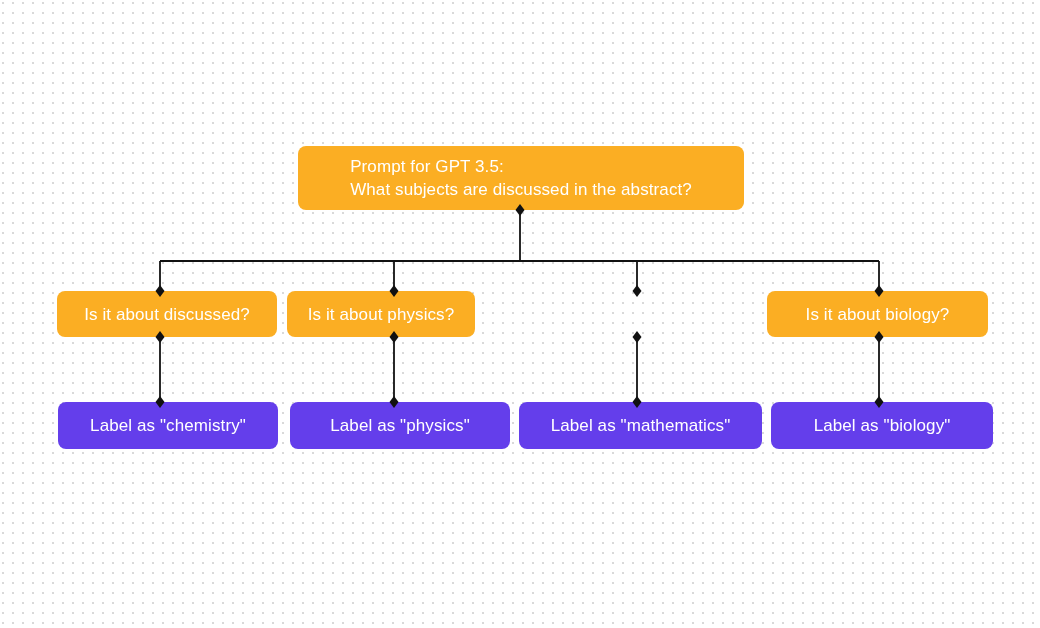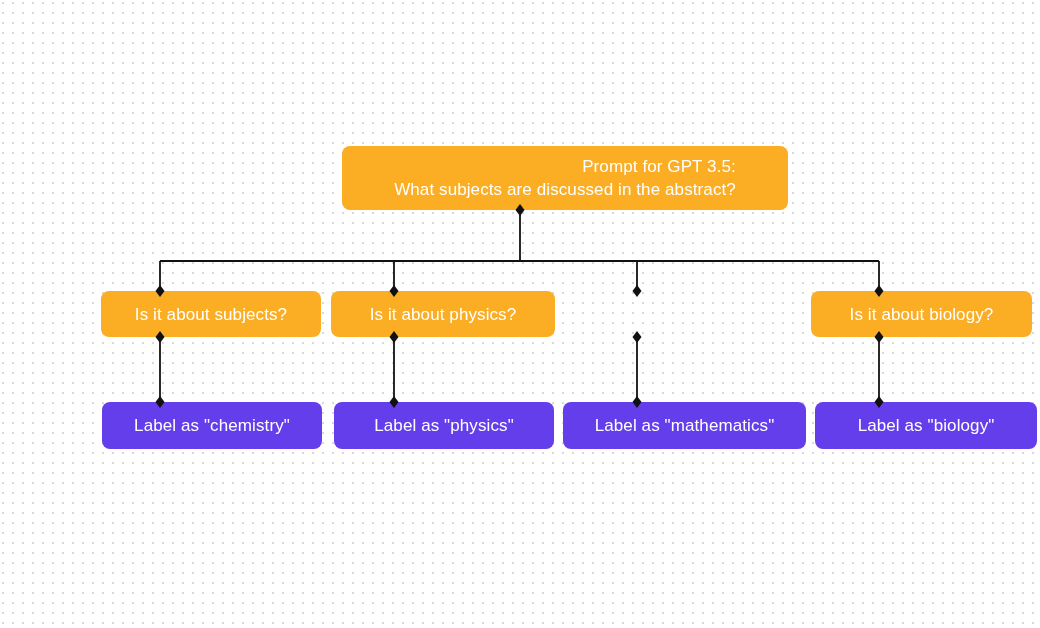--- a/index.html
+++ b/index.html
@@ -27,39 +27,38 @@
     pointer-events: none;
     z-index: 2;
   }
   .node {
     position: absolute;
     z-index: 1;
     border-radius: 8px;
     display: flex;
     align-items: center;
     justify-content: center;
-    text-align: right;
+    text-align: left;
     color: #ffffff;
     font-size: 17px;
     line-height: 23px;
     box-sizing: border-box;
     cursor: pointer;
-    margin-left: 44px;
   }
   .node-text {
     white-space: pre-line;
     letter-spacing: 0.1px;
   }
   .orange { background: #fbae23; }
   .purple { background: #643eeb; }
 
   
   .root  { left: 298px; top: 146px; width: 446px; height: 64px; }
   .q1    { left: 57px;  top: 291px; width: 220px; height: 46px; }
-  .q2    { left: 287px; top: 291px; width: 224px; height: 46px; }
+  .q2    { left: 287px; top: 291px; width: 188px; height: 46px; }
   .q3    { left: 519px; top: 291px; width: 244px; height: 46px; }
   .q4    { left: 767px; top: 291px; width: 221px; height: 46px; }
   .l1    { left: 58px;  top: 402px; width: 220px; height: 47px; }
   .l2    { left: 290px; top: 402px; width: 220px; height: 47px; }
   .l3    { left: 519px; top: 402px; width: 243px; height: 47px; }
   .l4    { left: 771px; top: 402px; width: 222px; height: 47px; }
 </style>
 </head>
 <body>
 
@@ -98,21 +97,21 @@
       <polygon points="879,396 883.5,402 879,408 874.5,402"></polygon>
     </g>
   </svg>
 
   <div class="node orange root">
     <span class="node-text">Prompt for GPT 3.5:
 What subjects are discussed in the abstract?</span>
   </div>
 
   <div class="node orange q1">
-    <span class="node-text">Is it about subjects?</span>
+    <span class="node-text">Is it about discussed?</span>
   </div>
   <div class="node orange q2">
     <span class="node-text">Is it about physics?</span>
   </div>
   <div class="node orange q4">
     <span class="node-text">Is it about biology?</span>
   </div>
 
   <div class="node purple l1">
     <span class="node-text">Label as "chemistry"</span>

